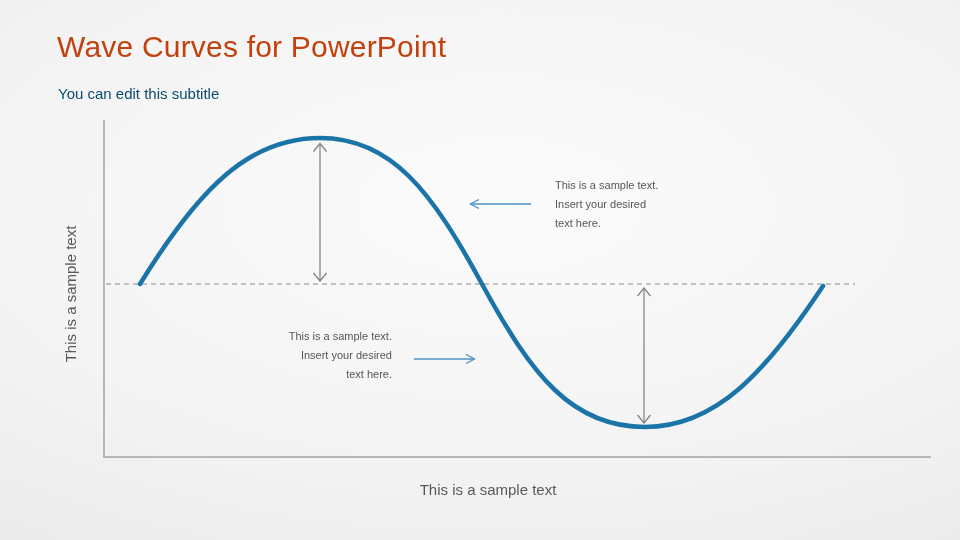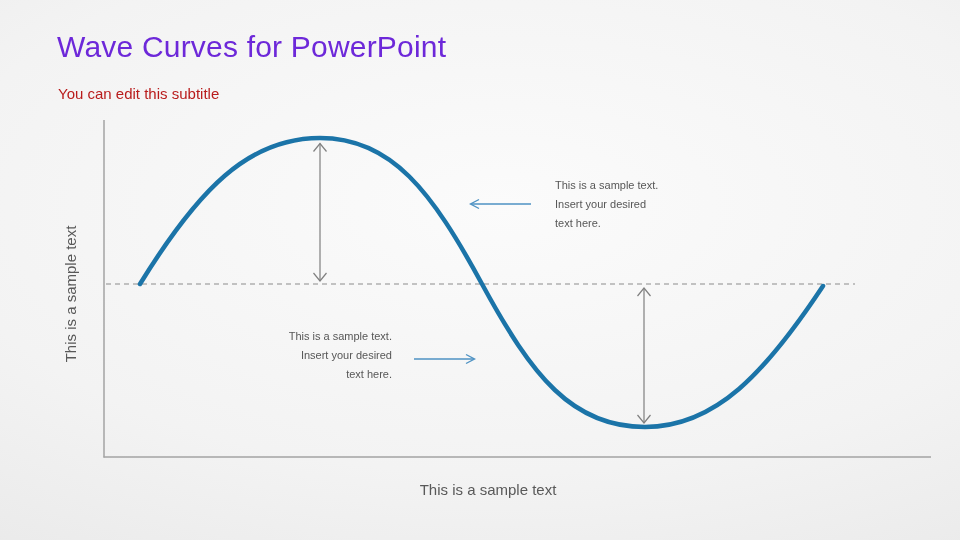--- a/index.html
+++ b/index.html
@@ -16,30 +16,30 @@
   }
   .slide {
     position: absolute;
     inset: 0;
   }
   .title {
     position: absolute;
     left: 57px;
     top: 30px;
     font-size: 30px;
-    color: #6d28d9;
+    color: #c2410c;
     letter-spacing: 0.2px;
     white-space: nowrap;
   }
   .subtitle {
     position: absolute;
     left: 58px;
     top: 85px;
     font-size: 15px;
-    color: #b91c1c;
+    color: #0c4a6e;
     white-space: nowrap;
   }
   .chart-svg {
     position: absolute;
     left: 0;
     top: 0;
     width: 960px;
     height: 540px;
   }
   .y-axis-label {

